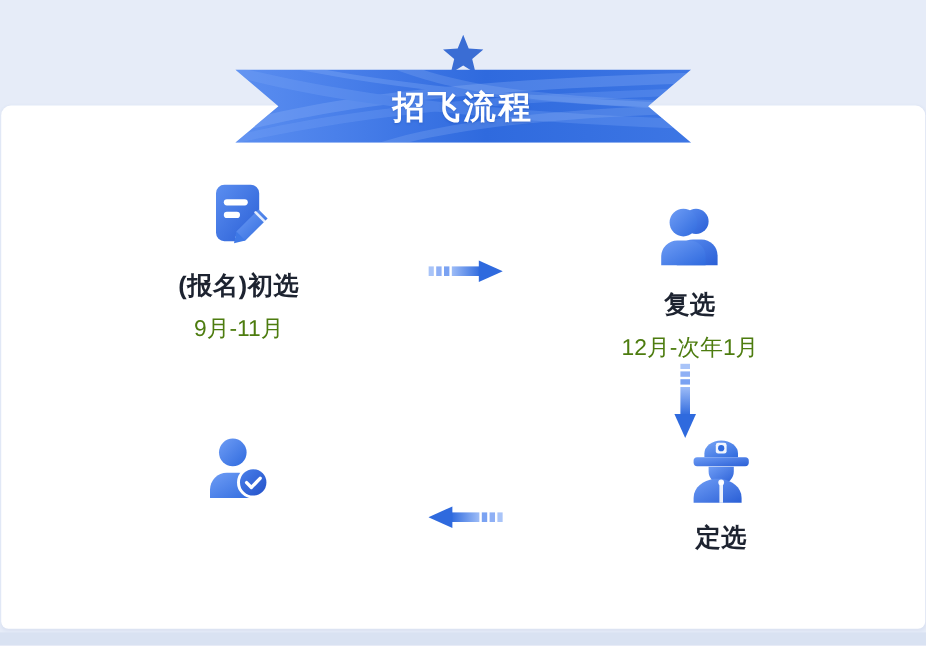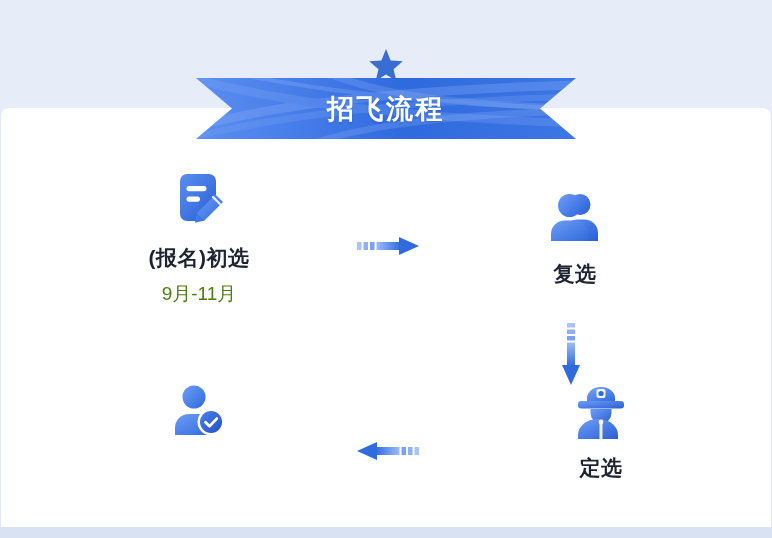--- a/index.html
+++ b/index.html
@@ -14,21 +14,20 @@
     background: #e6ecf8;
     font-family: "Liberation Sans", "DejaVu Sans", sans-serif;
     position: relative;
   }
 
   
   #page {
     position: absolute;
     inset: 0;
     background: #e6ecf8;
-    margin-top: 20px;
   }
 
   #bottom-band {
     position: absolute;
     left: 0;
     right: 0;
     bottom: 0;
     height: 11px;
     background: #d9e2f2;
   }
@@ -229,20 +228,21 @@
           </defs>
 
           <circle cx="35" cy="14.5" r="10.5" fill="url(#g-p2)"></circle>
           <path d="M19,51 v-8 a13.5,13.5 0 0 1 13.5,-13.5 h7 a13.5,13.5 0 0 1 13.5,13.5 v8 Z" fill="url(#g-p2)"></path>
 
           <circle cx="24.5" cy="15.5" r="11.5" fill="url(#g-p1)"></circle>
           <path d="M6,51 v-7 a13.5,13.5 0 0 1 13.5,-13.5 h10 a13.5,13.5 0 0 1 13.5,13.5 v7 Z" fill="url(#g-p1)"></path>
         </svg>
       </div>
       <div class="node-title">复选</div>
+      <div class="node-sub">12月-次年1月</div>
     </div>
 
     <div class="node" id="node-3">
       <div class="node-icon">
         <svg class="icon-svg" width="58" height="56" viewBox="0 0 58 56" aria-hidden="true">
           <defs>
             <linearGradient id="g-pc" x1="0" y1="0" x2="1" y2="1">
               <stop offset="0" stop-color="#6f9df5"></stop>
               <stop offset="1" stop-color="#2f6ade"></stop>
             </linearGradient>

